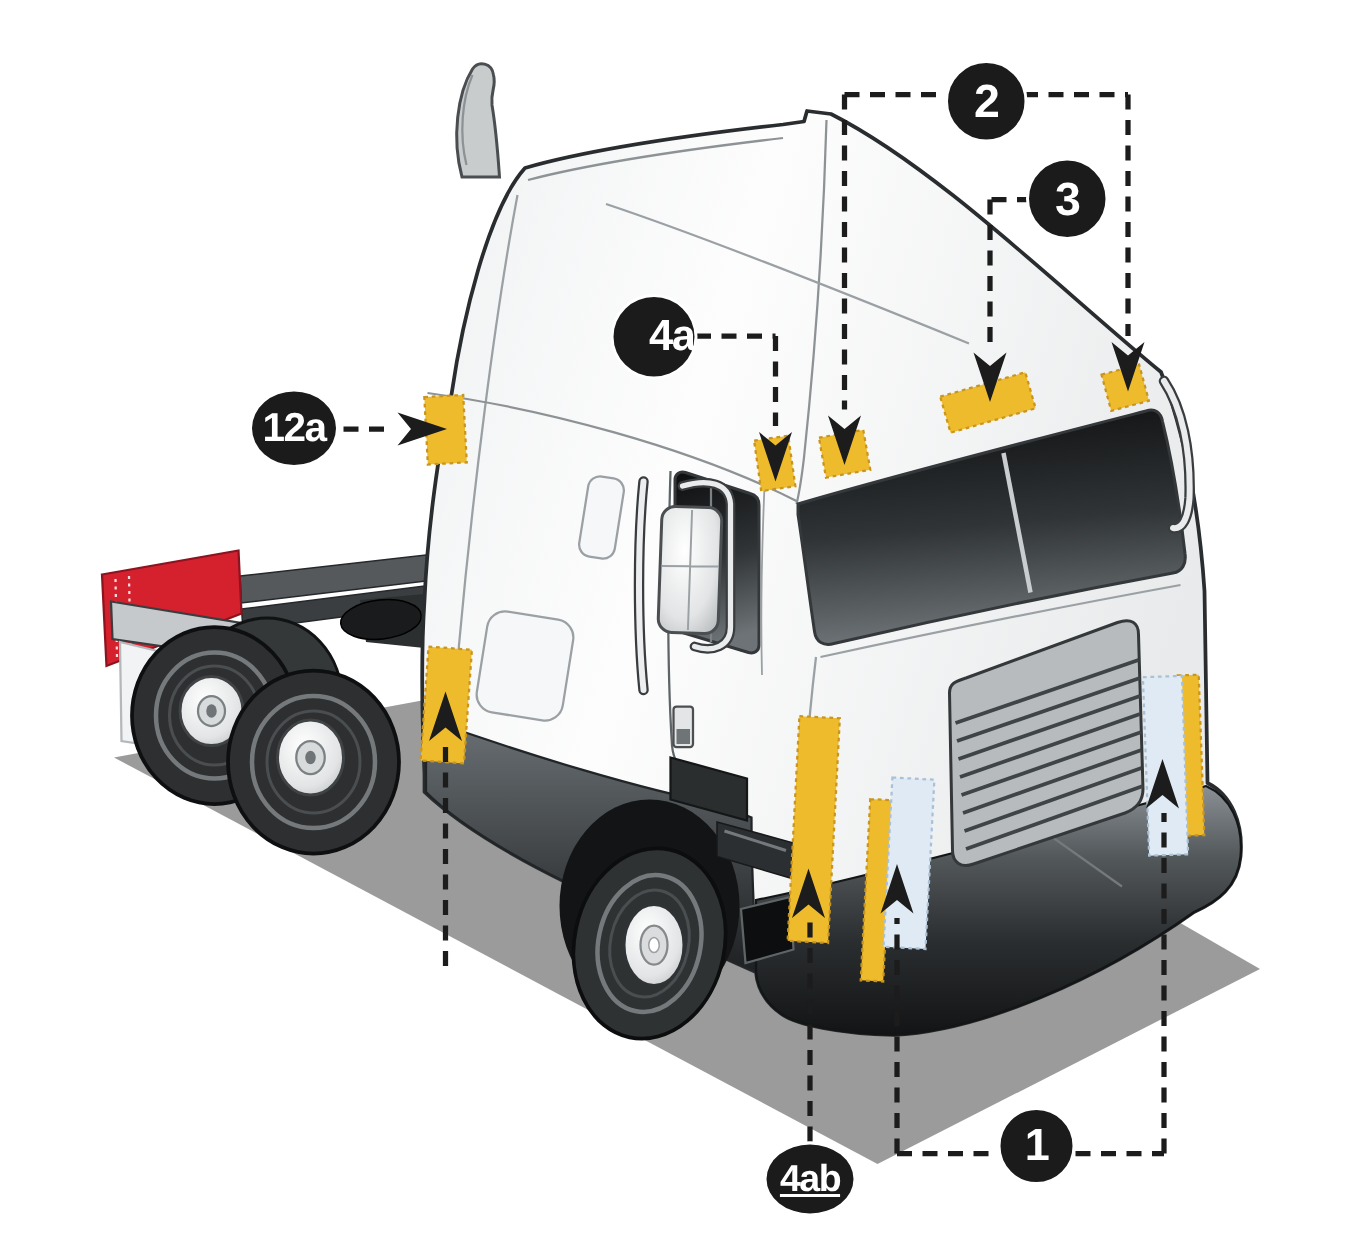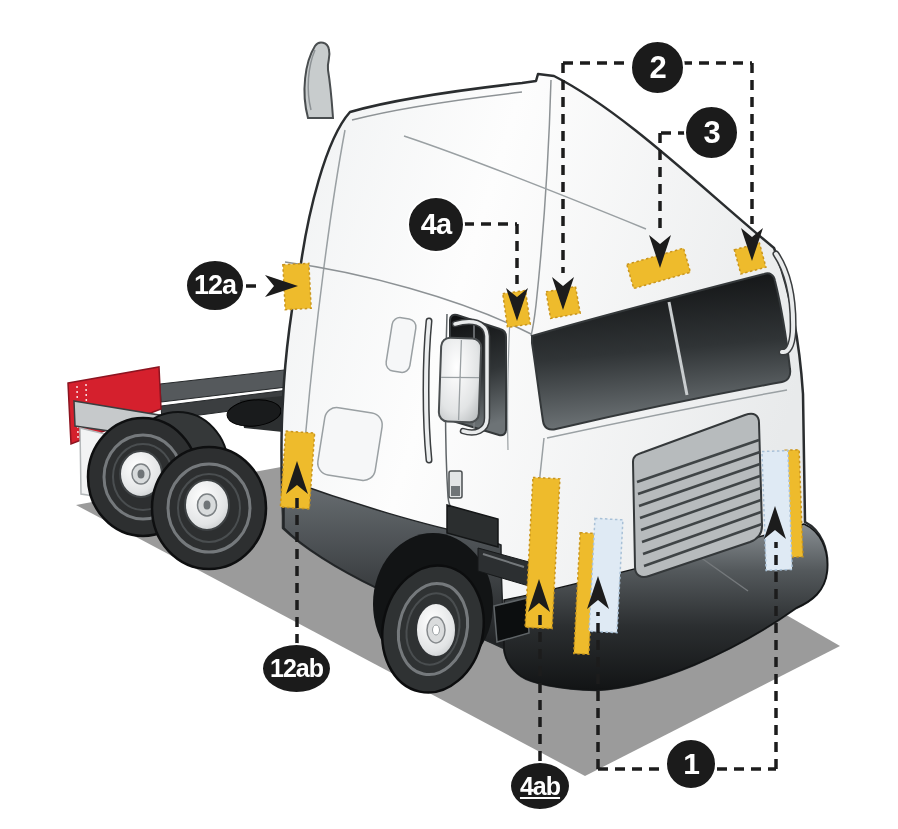--- a/index.html
+++ b/index.html
@@ -9,22 +9,22 @@
   }
   #stage svg{position:absolute;left:0;top:0;}
   .badge{
     position:absolute;display:flex;align-items:center;justify-content:center;
     background:var(--callout-bg,#1b1b1b);color:var(--callout-text,#fff);
     border-radius:50%;font-weight:bold;border:2.5px solid #ffffff;
     box-sizing:border-box;letter-spacing:-1px;line-height:1;user-select:none;
   }
   #badge-2   {left:630px;top:40px;width:55px;height:55px;font-size:31px;}
   #badge-3   {left:684px;top:105px;width:55px;height:55px;font-size:31px;}
-  #badge-4a  {left:407px;top:196px;width:58px;height:57px;font-size:29px;}
-  #badge-12a {left:185px;top:259px;width:60px;height:53px;font-size:27px;}
+  #badge-4a  {left:407px;top:196px;width:58px;height:57px;font-size:29px;justify-content:flex-end;}
+  #badge-12a {left:166px;top:259px;width:60px;height:53px;font-size:27px;}
   #badge-12ab{left:261px;top:643px;width:71px;height:51px;font-size:25px;}
   #badge-4ab {left:509px;top:761px;width:62px;height:50px;font-size:25px;text-decoration:underline;}
   #badge-1   {left:665px;top:738px;width:52px;height:52px;font-size:30px;}
 </style>
 </head>
 <body>
 
 <div id="stage">
 
 <svg viewBox="0 0 898 829" width="898" height="829">
@@ -208,23 +208,20 @@
 </div>
 <div class="badge" id="badge-3">
   <span>3</span>
 </div>
 <div class="badge" id="badge-4a">
   <span>4a</span>
 </div>
 <div class="badge" id="badge-12a">
   <span>12a</span>
 </div>
-<div class="badge" id="badge-12ab">
-  <span>12ab</span>
-</div>
 <div class="badge" id="badge-4ab">
   <span>4ab</span>
 </div>
 <div class="badge" id="badge-1">
   <span>1</span>
 </div>
 
 </div>
 
 </body></html>

